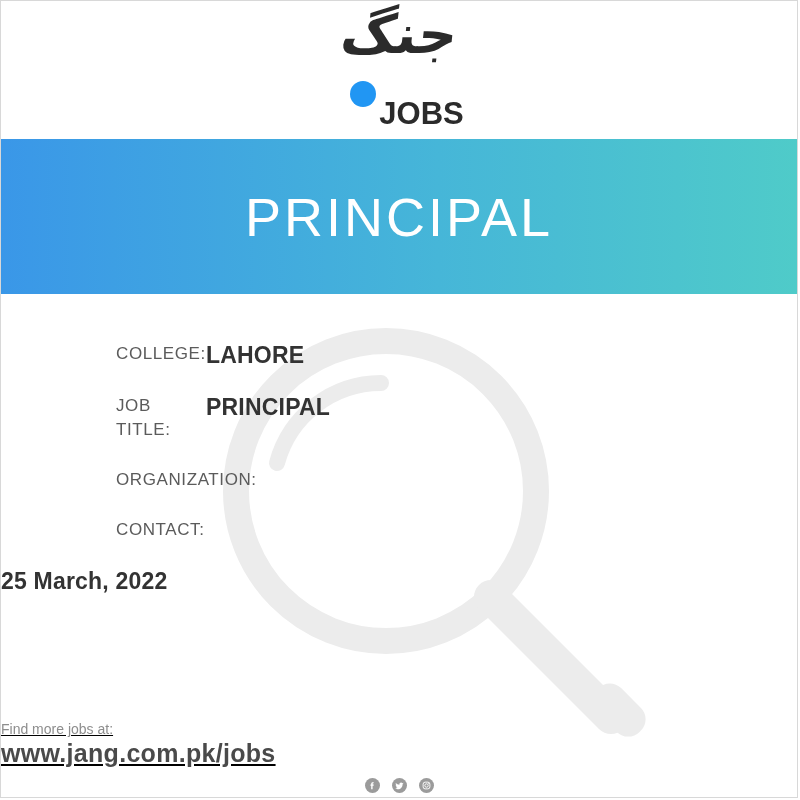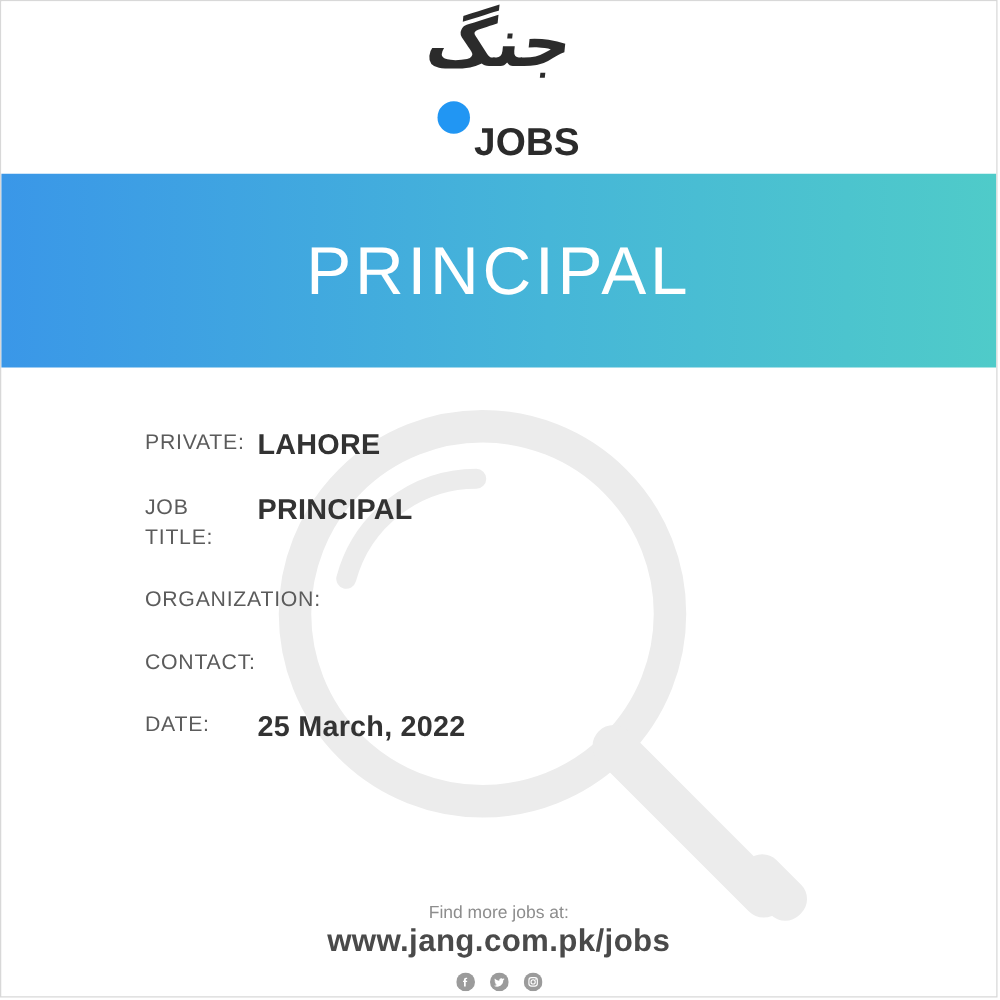--- a/index.html
+++ b/index.html
@@ -132,22 +132,23 @@
   }
   .row.date .label { color: #5b5b5b; }
   .row.date .value { font-weight: 700; }
 
   
   .footer {
     position: absolute;
     left: 0;
     right: 0;
     bottom: 4px;
-    text-align: center;
+    text-align: left;
     z-index: 2;
+    text-decoration: underline;
   }
   .footer .findmore {
     font-size: 14px;
     color: #8d8d8d;
     margin-bottom: 2px;
   }
   .footer .url {
     font-size: 25px;
     color: #4a4a4a;
     font-weight: 700;
@@ -191,39 +192,38 @@
   <svg class="watermark" viewBox="0 0 470 470" xmlns="http://www.w3.org/2000/svg">
     <circle cx="195" cy="190" r="150" fill="none" stroke="#ececec" stroke-width="26"></circle>
     <path d="M190 82 a108 108 0 0 0 -104 80" fill="none" stroke="#ececec" stroke-width="16" stroke-linecap="round"></path>
     <line x1="300" y1="296" x2="420" y2="416" stroke="#ececec" stroke-width="34" stroke-linecap="round"></line>
     <rect x="398" y="392" width="60" height="34" rx="16" transform="rotate(45 428 409)" fill="#ececec"></rect>
   </svg>
 
   <div class="details">
 
     <div class="row">
-      <div class="label">PRIVATE:</div>
+      <div class="label">COLLEGE:</div>
       <div class="value">LAHORE</div>
     </div>
 
     <div class="row">
       <div class="label">JOB TITLE:</div>
       <div class="value">PRINCIPAL</div>
     </div>
 
     <div class="row">
       <div class="label">ORGANIZATION:</div>
     </div>
 
     <div class="row">
       <div class="label">CONTACT:</div>
     </div>
 
     <div class="row date">
-      <div class="label">DATE:</div>
       <div class="value">25 March, 2022</div>
     </div>
 
   </div>
 
   <div class="footer">
     <div class="findmore">Find more jobs at:</div>
     <div class="url">www.jang.com.pk/jobs</div>
     <div class="social">
       <span class="sicon">

